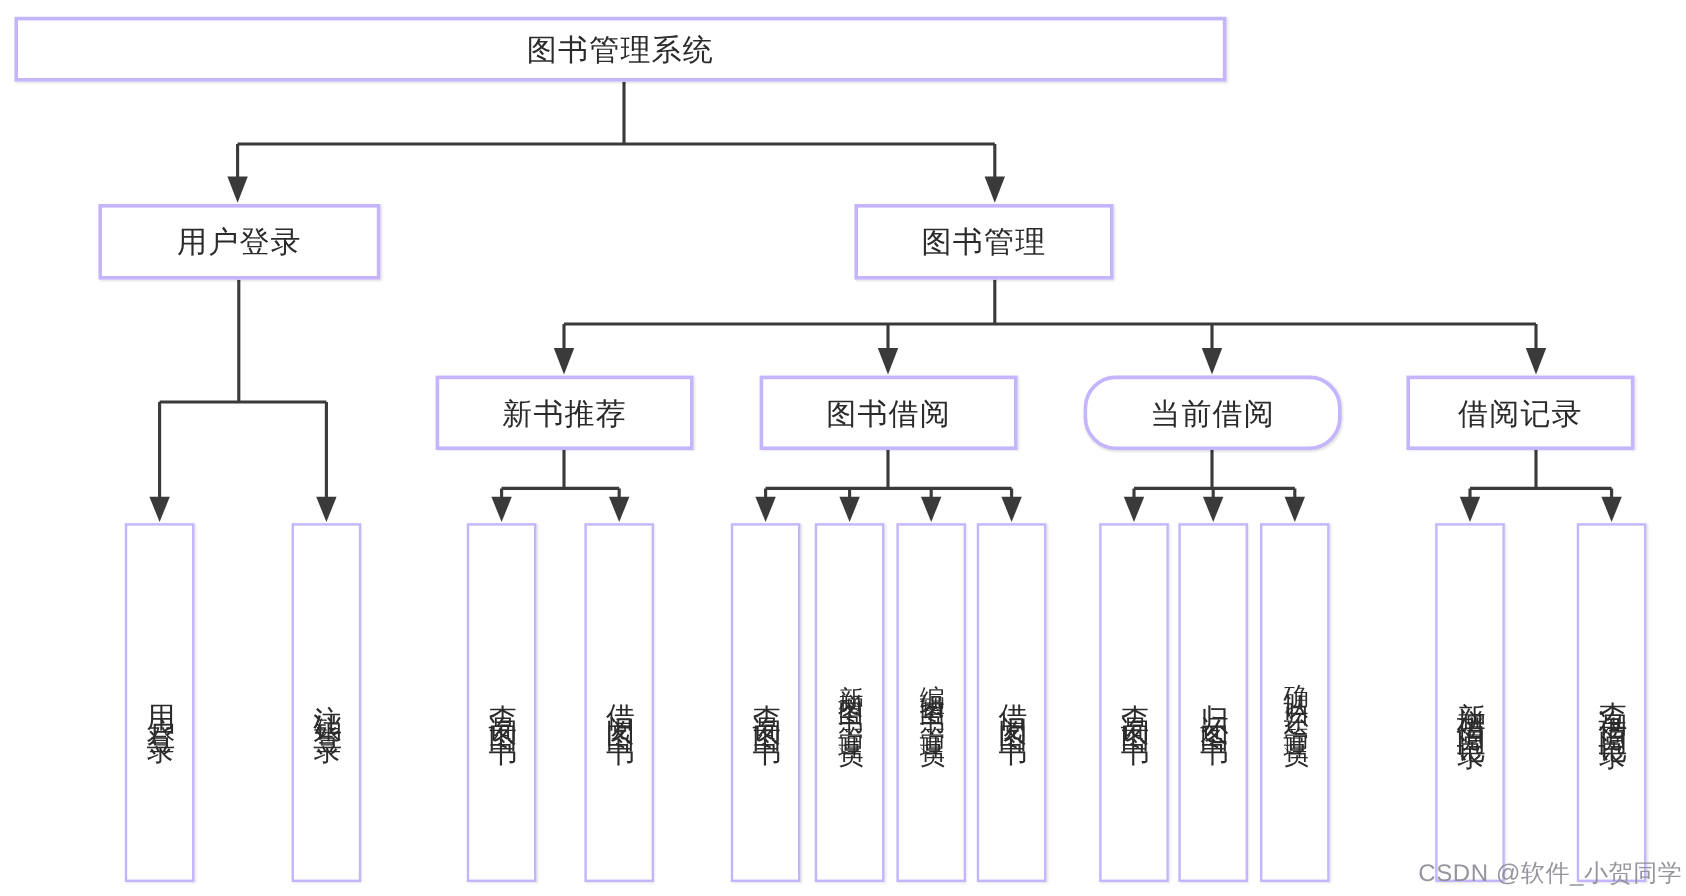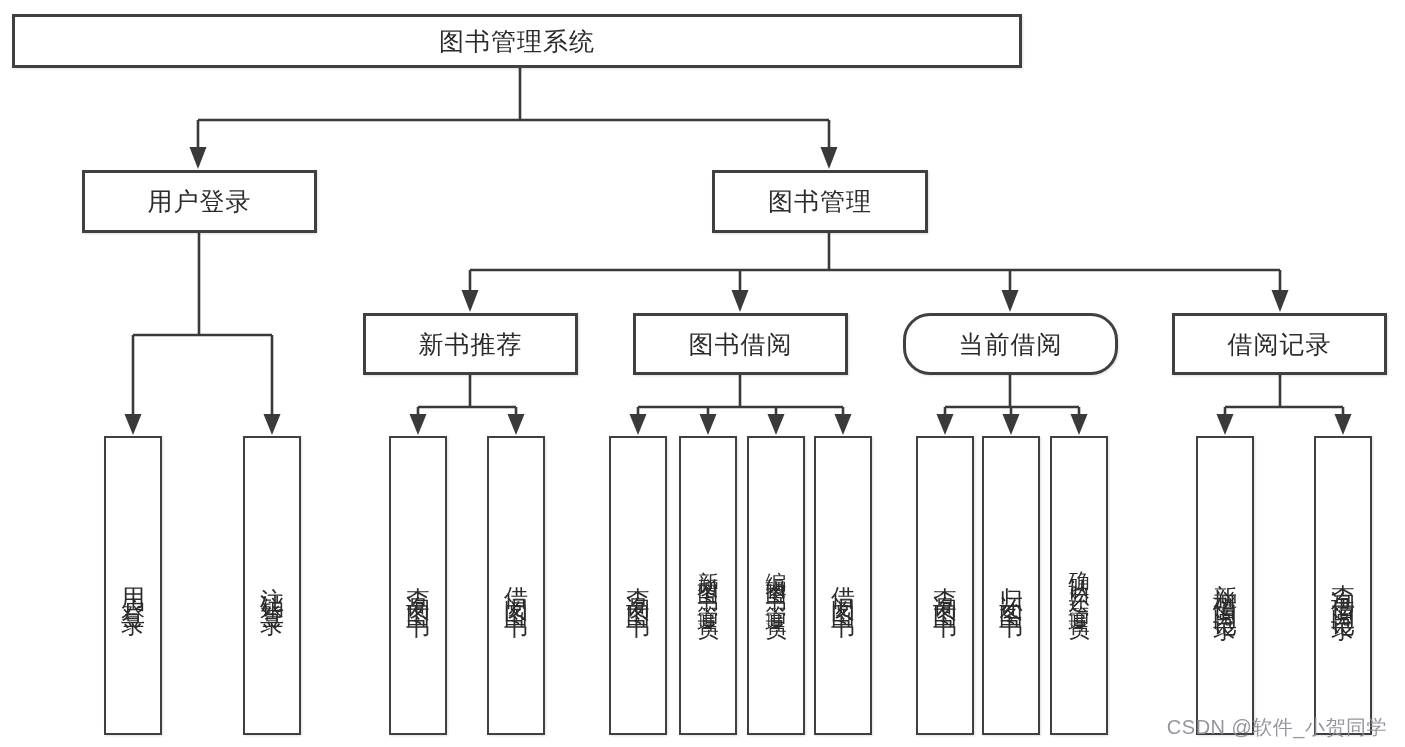--- a/index.html
+++ b/index.html
@@ -5,33 +5,33 @@
   html,body{margin:0;padding:0;background:#ffffff;}
   #canvas{
     position:relative;width:1405px;height:747px;background:#ffffff;
     font-family:"Liberation Sans","DejaVu Sans",sans-serif;color:#2b2b2b;overflow:hidden;
   }
   #edges{position:absolute;left:0;top:0;pointer-events:none;}
   #edges path{stroke:#3a3a3a;stroke-width:2.6;fill:none;}
   #edges polygon{fill:#3a3a3a;stroke:none;}
   .node{
     position:absolute;box-sizing:border-box;background:#ffffff;
-    border:3px solid #404040;display:flex;align-items:center;justify-content:center;
+    border:3px solid #c4b5fd;display:flex;align-items:center;justify-content:center;
     box-shadow:1px 1px 2px rgba(0,0,0,0.12);
   }
   .hlabel{font-size:25px;letter-spacing:1px;white-space:nowrap;}
   .leaf{
     writing-mode:vertical-rl;text-orientation:mixed;
     border-width:2.6px;
   }
   .leaf.len4{font-size:24px;letter-spacing:9px;}
   .leaf.len6{font-size:24px;letter-spacing:7px;}
   .leaf.len9{font-size:21px;letter-spacing:7px;}
   #watermark{
-    position:absolute;top:714px;right:18px;font-size:20px;
+    position:absolute;top:714px;right:3px;font-size:20px;
     color:rgba(140,140,150,0.92);letter-spacing:0.5px;white-space:nowrap;
   }
 </style>
 </head>
 <body>
 
 <div id="canvas">
 
   <svg id="edges" width="1405" height="747" viewBox="0 0 1405 747">
     <g>
@@ -77,21 +77,21 @@
   </svg>
 
   <div class="node hlabel" style="left:12px;top:14px;width:1010px;height:54px;">图书管理系统</div>
 
   <div class="node hlabel" style="left:82px;top:170px;width:235px;height:63px;">用户登录</div>
   <div class="node hlabel" style="left:712px;top:170px;width:216px;height:63px;">图书管理</div>
 
   <div class="node hlabel" style="left:633px;top:313px;width:215px;height:62px;">图书借阅</div>
   <div class="node hlabel" style="left:363px;top:313px;width:215px;height:62px;">新书推荐</div>
   <div class="node hlabel" style="left:903px;top:313px;width:215px;height:62px;border-radius:27px;">当前借阅</div>
-  <div class="node hlabel" style="left:1172px;top:313px;width:215px;height:62px;">借阅记录</div>
+  <div class="node hlabel" style="left:1172px;top:313px;width:190px;height:62px;">借阅记录</div>
 
   <div class="node leaf len4" style="left:104px;top:436px;width:58px;height:299px;">用户登录</div>
   <div class="node leaf len4" style="left:243px;top:436px;width:58px;height:299px;">注销登录</div>
 
   <div class="node leaf len4" style="left:389px;top:436px;width:58px;height:299px;">查询图书</div>
   <div class="node leaf len4" style="left:487px;top:436px;width:58px;height:299px;">借阅图书</div>
 
   <div class="node leaf len4" style="left:609px;top:436px;width:58px;height:299px;">查询图书</div>
   <div class="node leaf len9" style="left:679px;top:436px;width:58px;height:299px;">新增图书（管理员）</div>
   <div class="node leaf len9" style="left:747px;top:436px;width:58px;height:299px;">编辑图书（管理员）</div>

